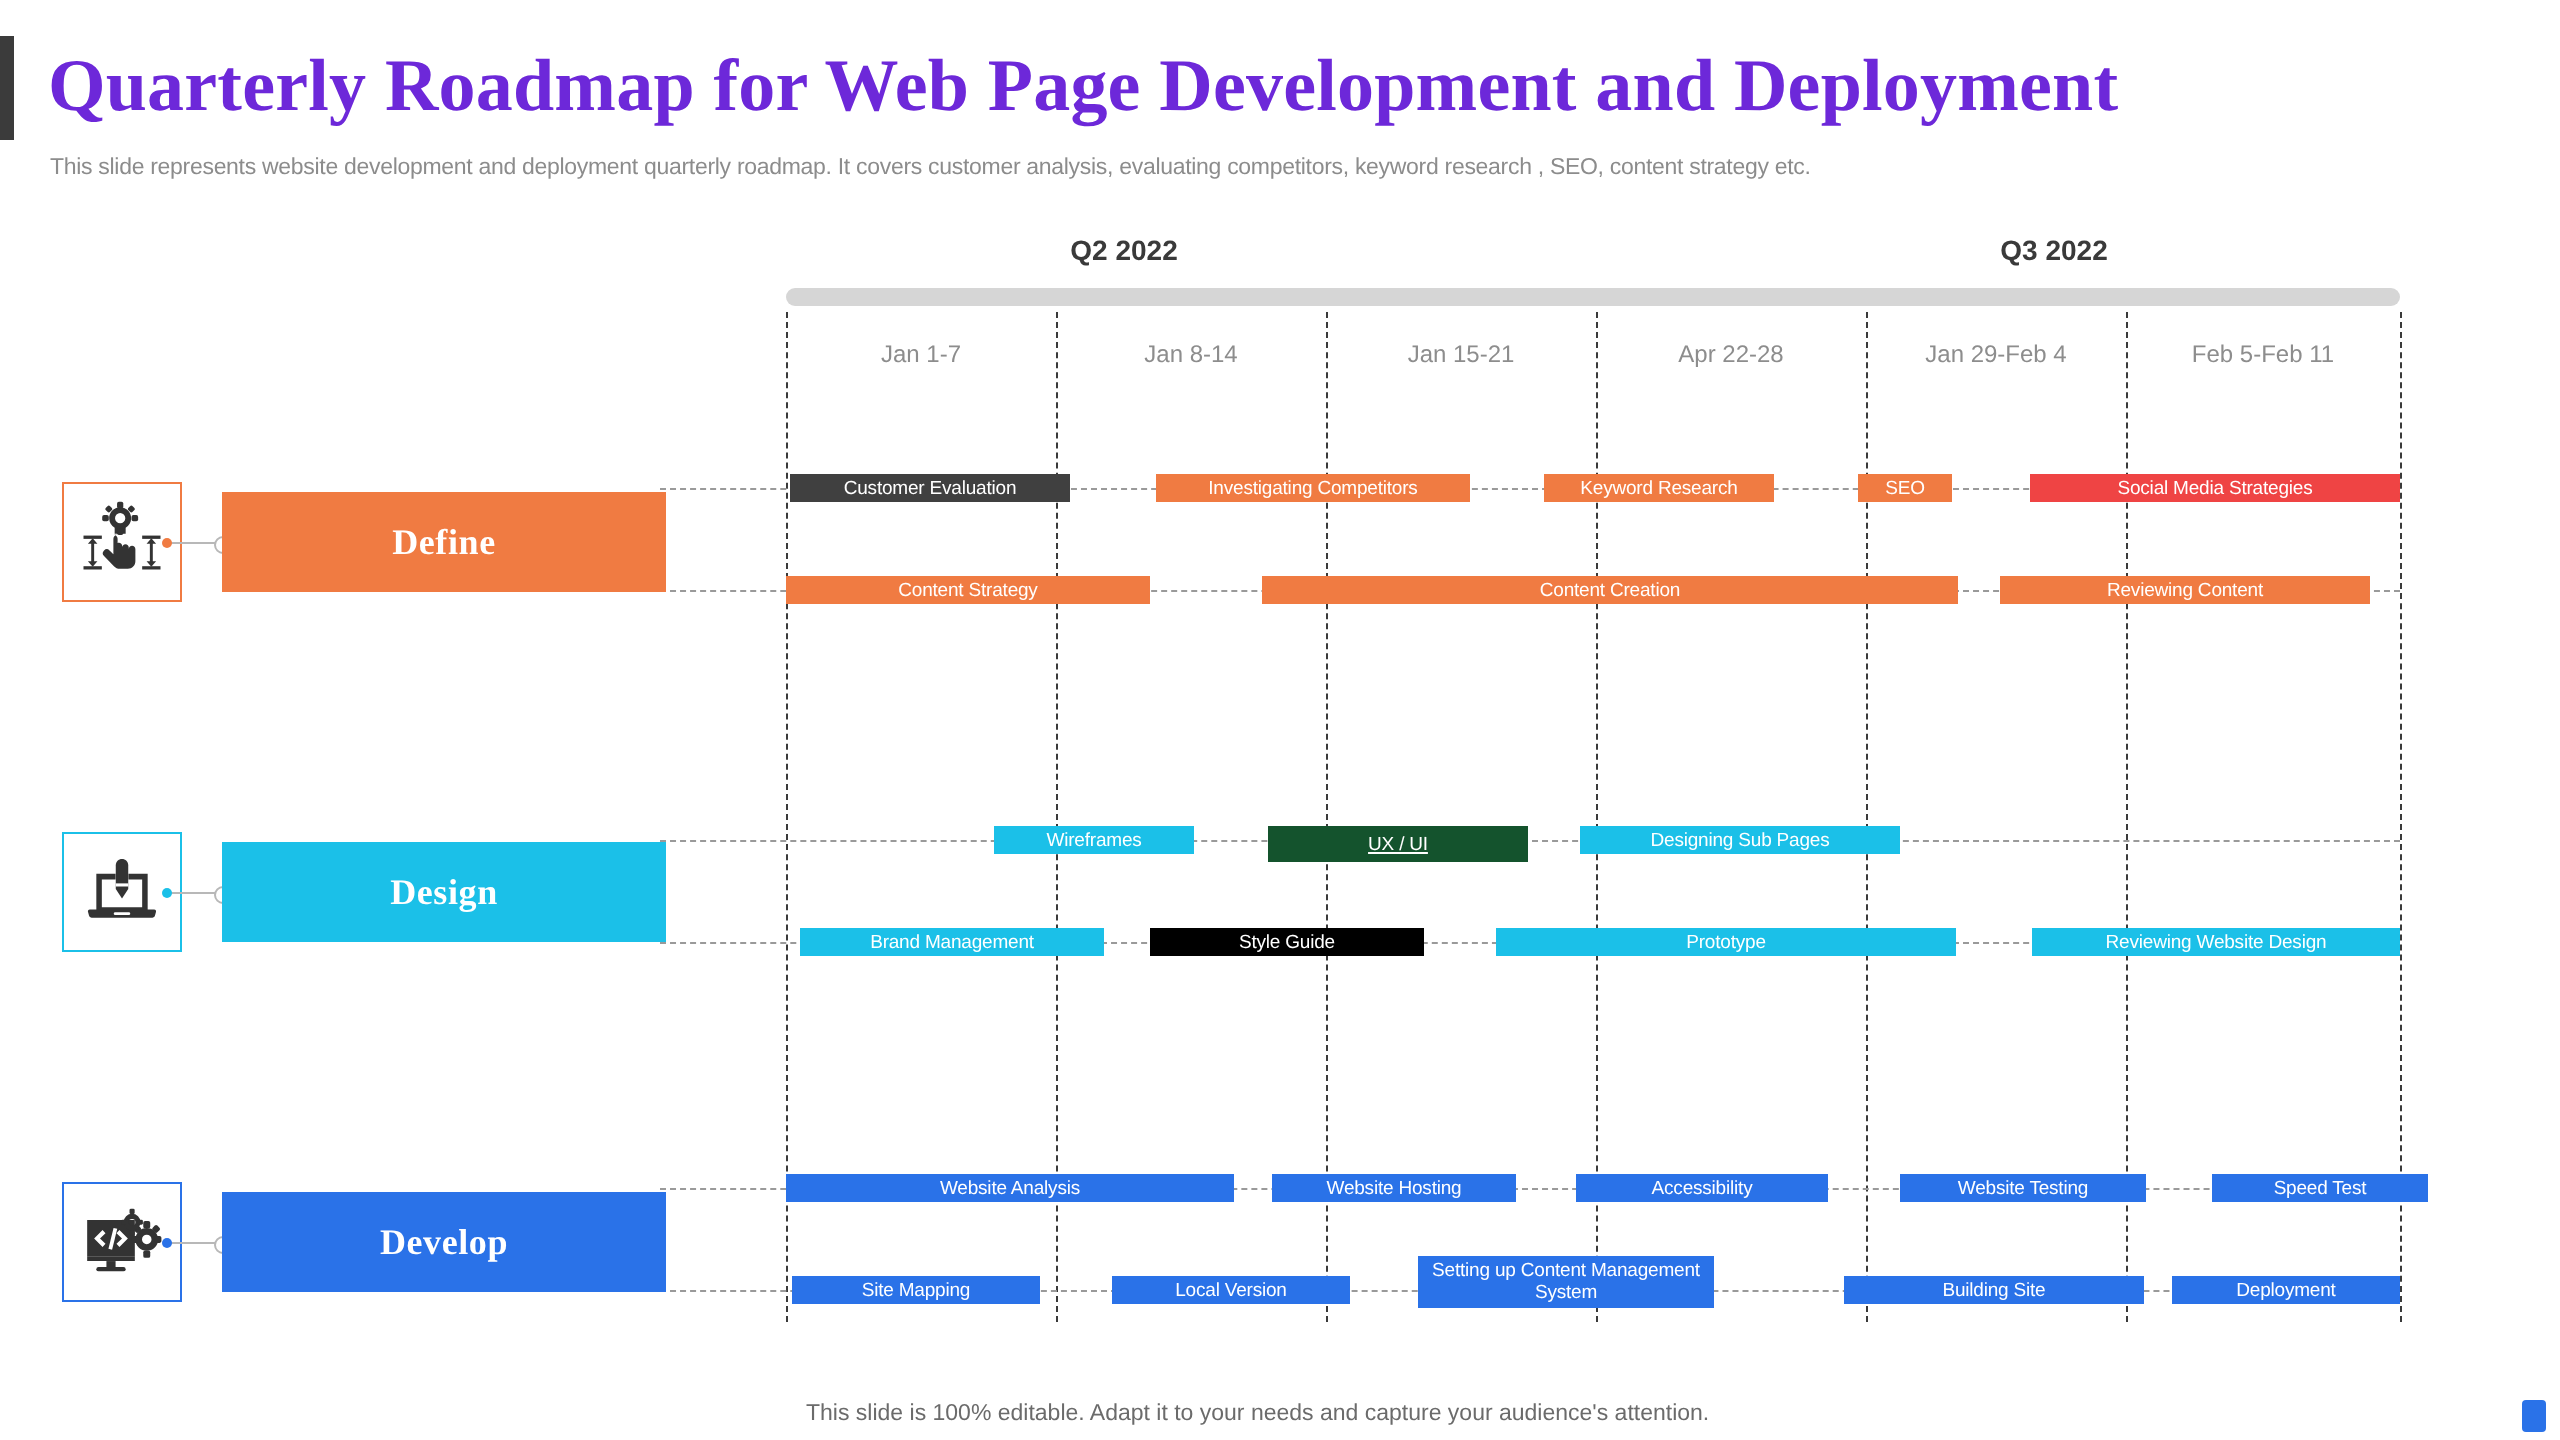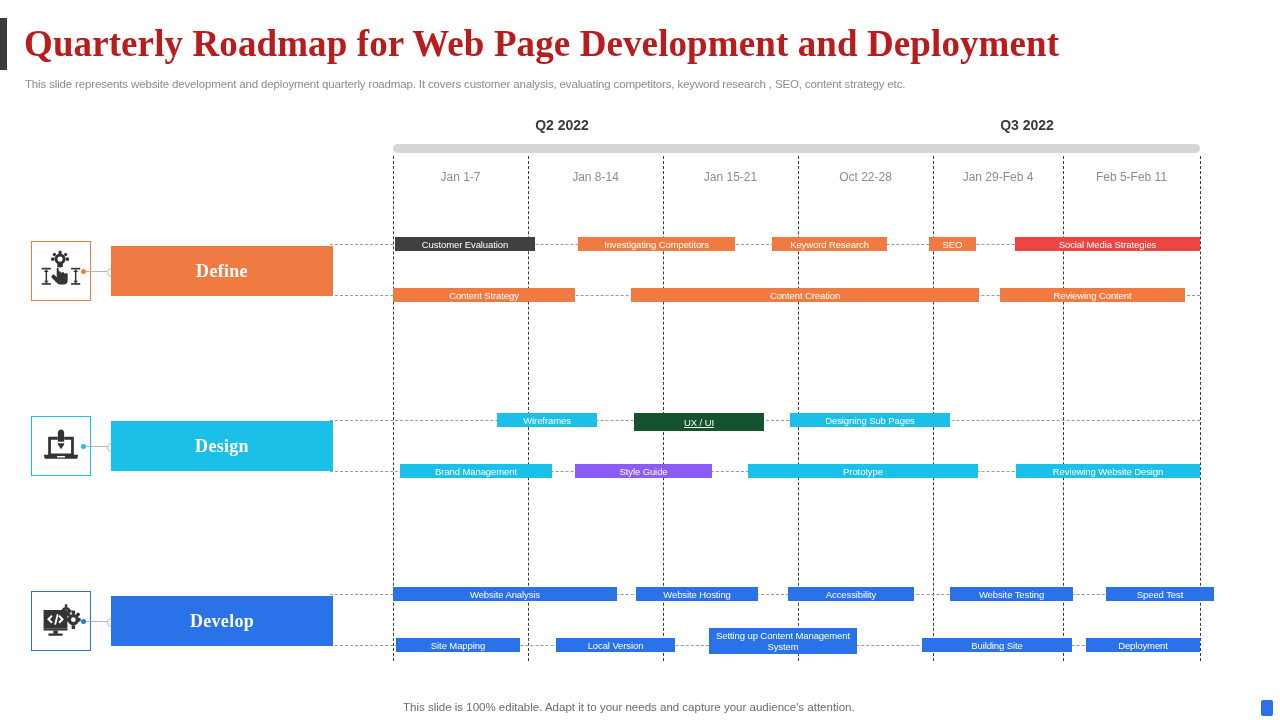--- a/index.html
+++ b/index.html
@@ -7,21 +7,21 @@
     width:1280px;height:720px;background:#ffffff;position:relative;overflow:hidden;
     font-family:"Liberation Sans", sans-serif;
   }
   
   #left-accent{
     position:absolute;left:0;top:18px;width:7px;height:52px;background:#3b3b3b;
   }
   #page-title{
     position:absolute;left:24px;top:22px;width:1180px;
     font-family:"Liberation Serif", serif;
-    font-size:37px;font-weight:700;color:#b91c1c;letter-spacing:0.1px;
+    font-size:37px;font-weight:700;color:#6d28d9;letter-spacing:0.1px;
     white-space:nowrap;
   }
   #page-subtitle{
     position:absolute;left:25px;top:78px;width:1100px;
     font-size:11.5px;color:#8c8c8c;letter-spacing:-0.15px;white-space:nowrap;
   }
 
   
   .quarter-label{
     position:absolute;font-size:14px;font-weight:700;color:#3a3a3a;
@@ -102,21 +102,21 @@
     <div class="grid-line" style="left: 663px;"></div>
     <div class="grid-line" style="left: 798px;"></div>
     <div class="grid-line" style="left: 933px;"></div>
     <div class="grid-line" style="left: 1063px;"></div>
     <div class="grid-line" style="left: 1200px;"></div>
   </div>
 <div id="week-labels">
     <div class="week-label" style="left: 393px; width: 135px;">Jan 1-7</div>
     <div class="week-label" style="left: 528px; width: 135px;">Jan 8-14</div>
     <div class="week-label" style="left: 663px; width: 135px;">Jan 15-21</div>
-    <div class="week-label" style="left: 798px; width: 135px;">Oct 22-28</div>
+    <div class="week-label" style="left: 798px; width: 135px;">Apr 22-28</div>
     <div class="week-label" style="left: 933px; width: 130px;">Jan 29-Feb 4</div>
     <div class="week-label" style="left: 1063px; width: 137px;">Feb 5-Feb 11</div>
   </div>
 
 <div id="lanes">
     <div class="row-connector" style="top: 244px; width: 870px;"></div>
     <div class="row-connector" style="top: 295px; width: 870px;"></div>
     <div class="icon-box" style="top: 241px; left: 31px; border: 1px solid rgb(240, 123, 66);"><span><svg width="44" height="44" viewBox="0 0 48 48">
       <g fill="#333">
         <path d="M23 5c-3.3 0-6 2.7-6 6 0 2.2 1.2 4.1 3 5.2v3.3h6v-3.3c1.8-1.1 3-3 3-5.2 0-3.3-2.7-6-6-6zm0 3.2a2.8 2.8 0 110 5.6 2.8 2.8 0 010-5.6z"></path>
@@ -158,21 +158,21 @@
       </g>
     </svg></span></div>
     <div class="icon-link" style="top: 446px;"></div>
     <div class="icon-dot" style="top: 444px; left: 81px; background: rgb(27, 192, 232);"></div>
     <div class="icon-ring" style="top: 443px; left: 107px;"></div>
     <div class="cat-chip" style="top: 421px; background: rgb(27, 192, 232);">Design</div>
     <div class="bar h1" style="left: 497px; width: 100px; top: 413px; height: 14px; background: rgb(27, 192, 232);">Wireframes</div>
     <div class="bar h1" style="left: 634px; width: 130px; top: 413px; height: 18px; background: #14532d; text-decoration: underline;">UX / UI</div>
     <div class="bar h1" style="left: 790px; width: 160px; top: 413px; height: 14px; background: rgb(27, 192, 232);">Designing Sub Pages</div>
     <div class="bar h1" style="left: 400px; width: 152px; top: 464px; height: 14px; background: rgb(27, 192, 232);">Brand Management</div>
-    <div class="bar h1" style="left: 575px; width: 137px; top: 464px; height: 14px; background: #8b5cf6;">Style Guide</div>
+    <div class="bar h1" style="left: 575px; width: 137px; top: 464px; height: 14px; background: #000000;">Style Guide</div>
     <div class="bar h1" style="left: 748px; width: 230px; top: 464px; height: 14px; background: rgb(27, 192, 232);">Prototype</div>
     <div class="bar h1" style="left: 1016px; width: 184px; top: 464px; height: 14px; background: rgb(27, 192, 232);">Reviewing Website Design</div>
     <div class="row-connector" style="top: 594px; width: 870px;"></div>
     <div class="row-connector" style="top: 645px; width: 870px;"></div>
     <div class="icon-box" style="top: 591px; left: 31px; border: 1px solid rgb(42, 114, 232);"><span><svg width="44" height="44" viewBox="0 0 48 48">
       <g fill="#333">
         <path d="M5 12h26v20H5z"></path>
         <path d="M5 32h26v2.4H5z"></path>
         <path d="M15.5 34.4h5V38h-5z"></path>
         <rect x="10" y="37.6" width="16" height="2.4" rx="1.2"></rect>

